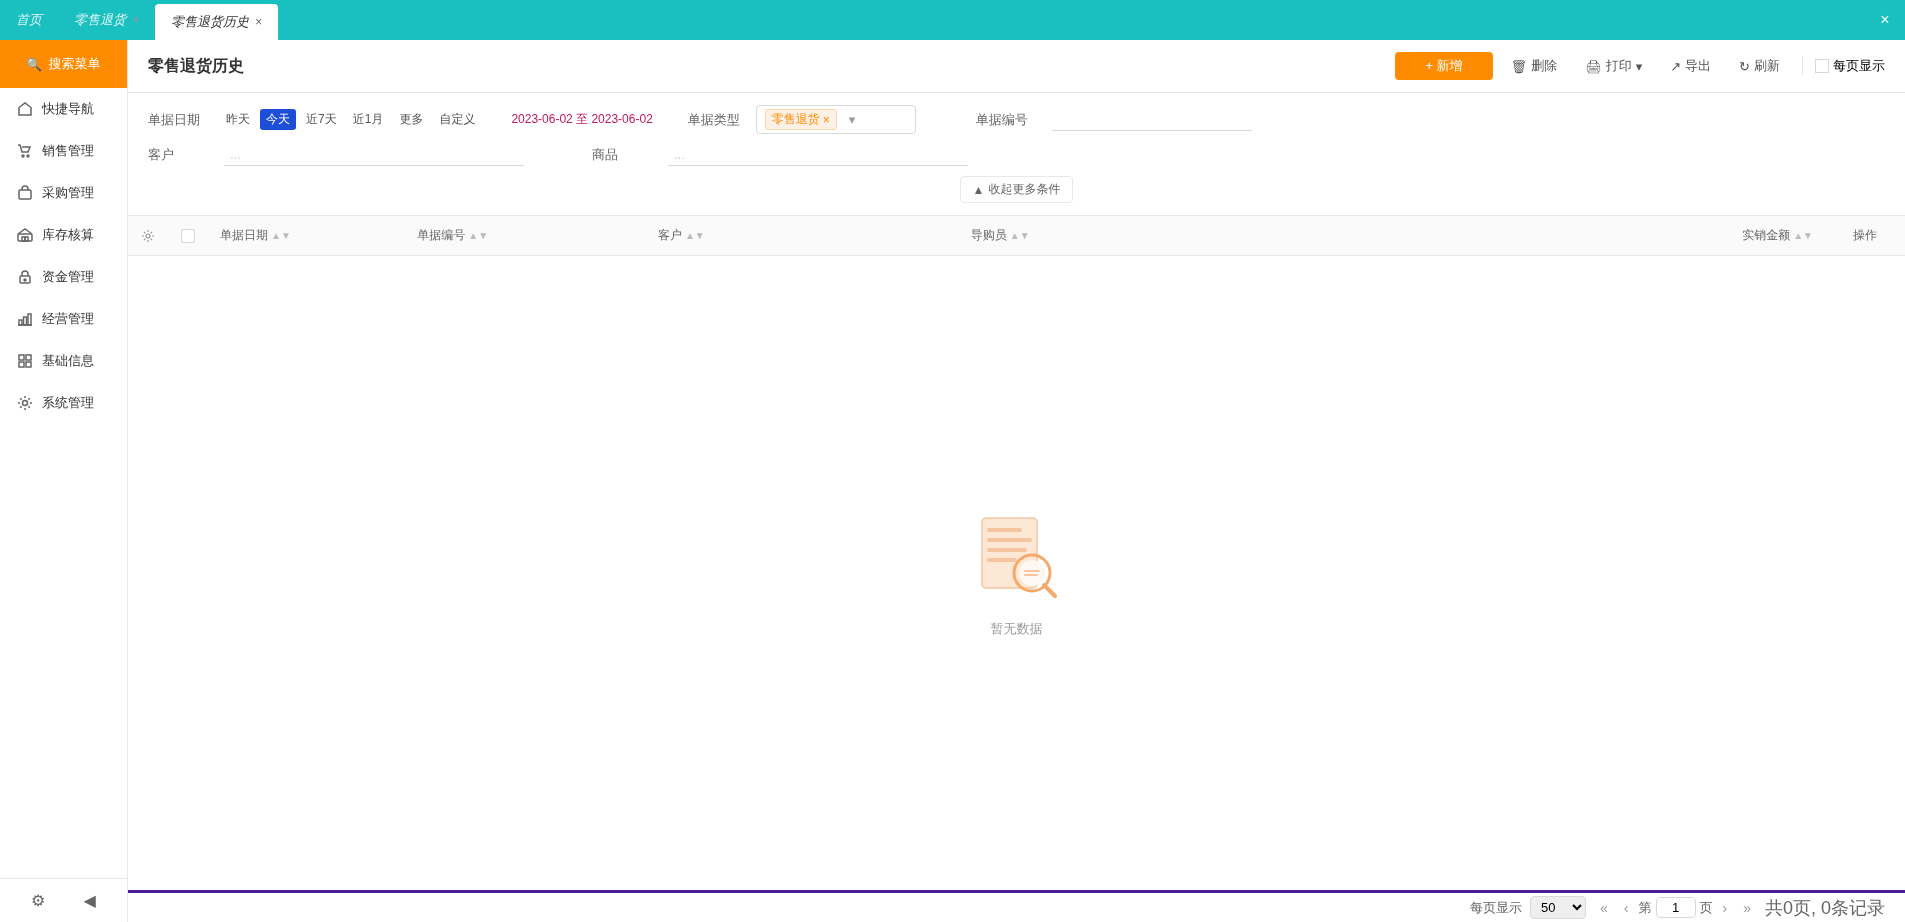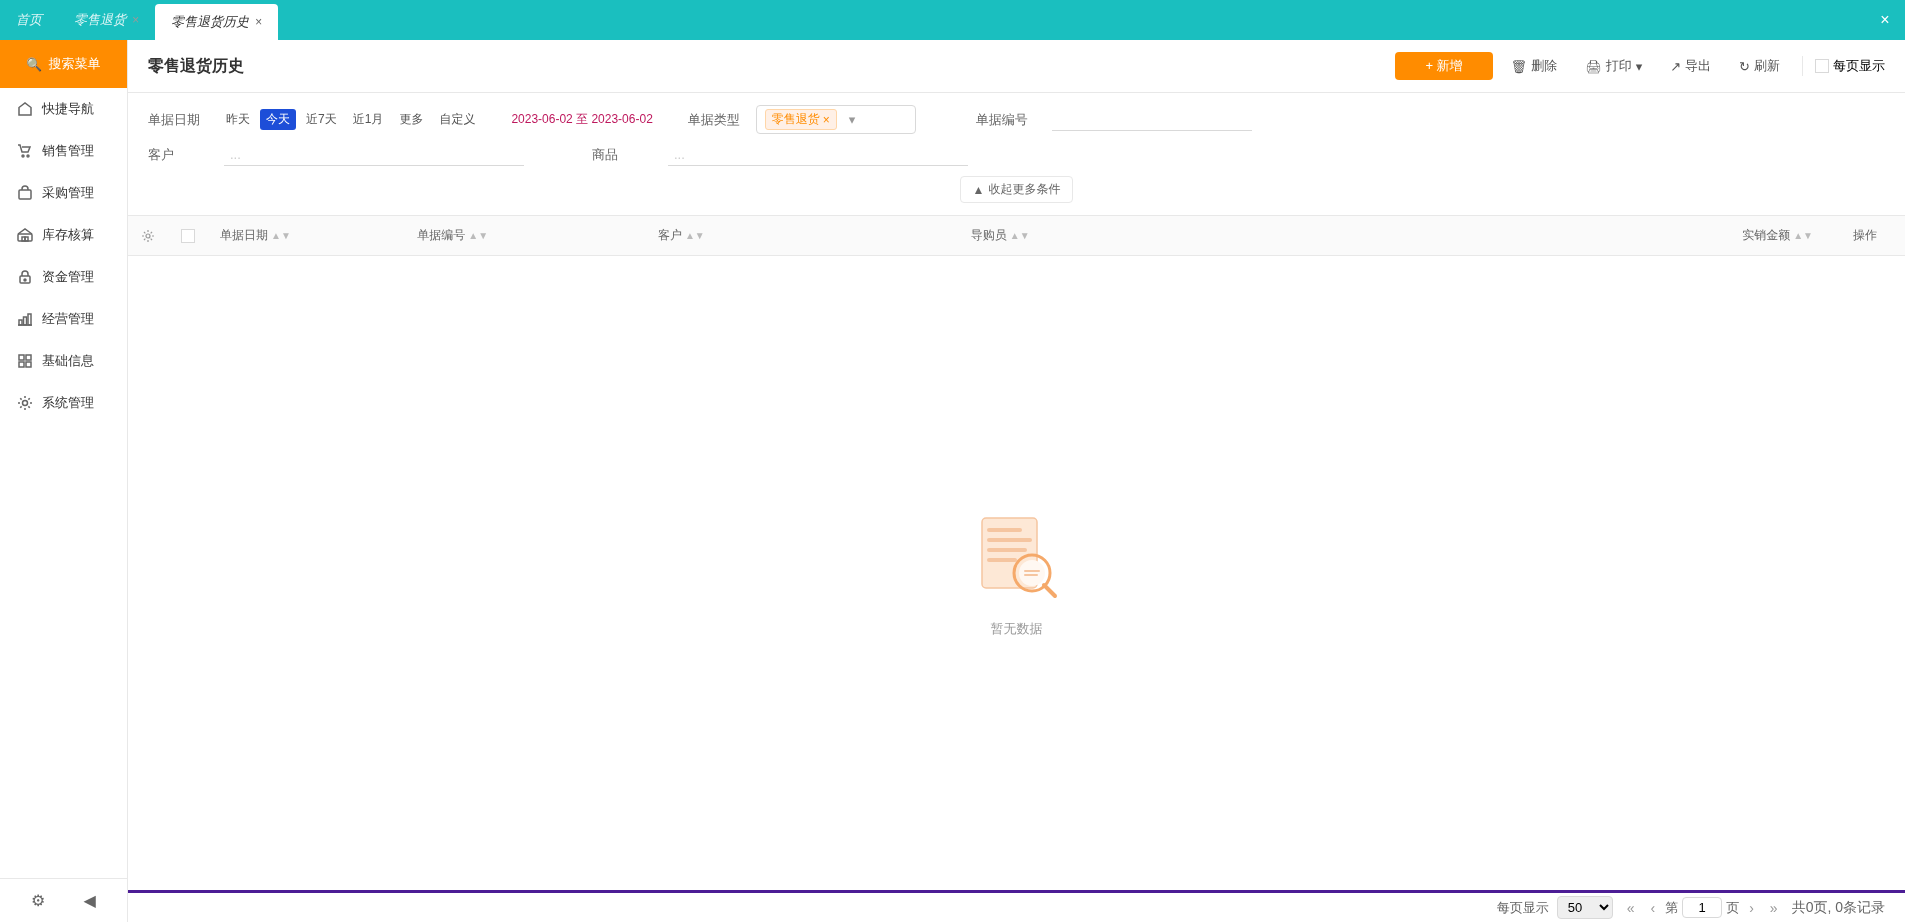--- a/index.html
+++ b/index.html
@@ -76,21 +76,21 @@
     .empty-icon { width: 100px; height: 100px; position: relative; }
     .empty-text { color: #999; font-size: 13px; margin-top: 12px; }
 
     
     .pagination { height: 32px; background: #fff; border-top: 3px solid #4c1d95; display: flex; align-items: center; justify-content: flex-end; padding: 0 20px; gap: 8px; flex-shrink: 0; }
     .page-size-label { color: #666; font-size: 13px; }
     .page-size-select { border: 1px solid #d9d9d9; border-radius: 4px; padding: 2px 6px; font-size: 13px; cursor: pointer; }
     .page-nav { display: flex; align-items: center; gap: 4px; color: #666; }
     .page-nav-btn { padding: 2px 6px; cursor: pointer; color: #999; font-size: 14px; background: none; border: none; }
     .page-input { width: 40px; border: 1px solid #d9d9d9; border-radius: 4px; padding: 2px 4px; text-align: center; font-size: 13px; }
-    .page-info { color: #666; font-size: 14px; text-align: right; }
+    .page-info { color: #666; font-size: 18px; text-align: right; }
 
     
     .nav-icon svg { width: 16px; height: 16px; }
 
     
     .header-divider { width: 1px; height: 20px; background: #e8e8e8; margin: 0 4px; }
   </style>
 </head>
 <body>
 

